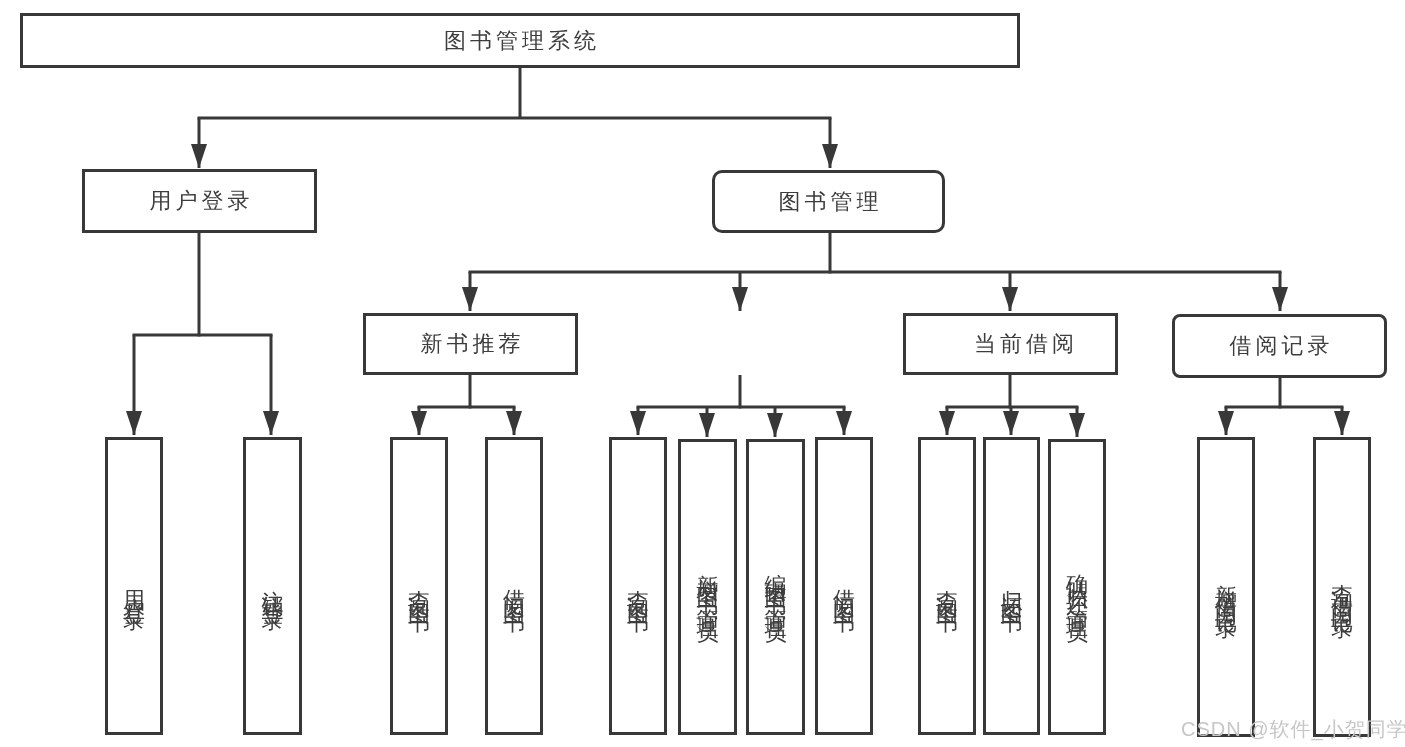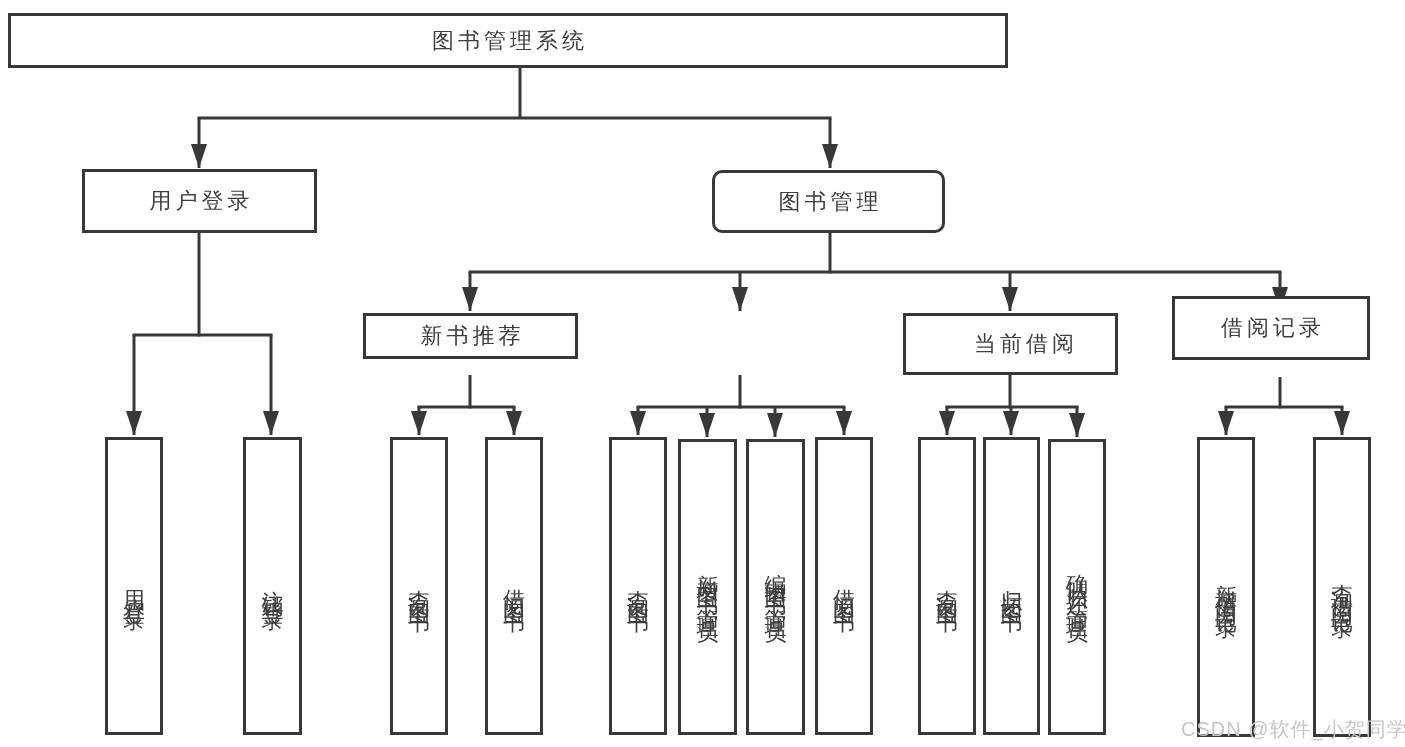--- a/index.html
+++ b/index.html
@@ -122,38 +122,38 @@
     </g>
 
     <g>
       <line x1="1280" y1="377" x2="1280" y2="408.5"></line>
       <line x1="1224.5" y1="407" x2="1343.5" y2="407"></line>
       <line x1="1226" y1="407" x2="1226" y2="435" marker-end="url(#arw)"></line>
       <line x1="1342" y1="407" x2="1342" y2="435" marker-end="url(#arw)"></line>
     </g>
   </svg>
 
-  <div class="box h" style="left:8px; top:13px; width:1000px; height:55px;text-align:right;">
+  <div class="box h" style="left:20px; top:13px; width:1000px; height:55px;text-align:right;">
     <span>图书管理系统</span>
   </div>
 
   <div class="box h" style="left:82px; top:169px; width:235px; height:64px;">
     <span>用户登录</span>
   </div>
   <div class="box h" style="left:712px; top:170px; width:233px; height:63px;border-radius:10px;">
     <span>图书管理</span>
   </div>
 
-  <div class="box h" style="left:363px; top:313px; width:215px; height:46px;">
+  <div class="box h" style="left:363px; top:313px; width:215px; height:62px;">
     <span>新书推荐</span>
   </div>
   <div class="box h" style="left:903px; top:313px; width:215px; height:62px;padding-left:27px;">
     <span>当前借阅</span>
   </div>
-  <div class="box h" style="left:1172px; top:296px; width:198px; height:64px;">
+  <div class="box h" style="left:1172px; top:314px; width:215px; height:64px;border-radius:8px;">
     <span>借阅记录</span>
   </div>
 
   <div class="box v" style="left:105px; top:437px; width:58px; height:298px;">
     <span>用户登录</span>
   </div>
   <div class="box v" style="left:243px; top:437px; width:59px; height:298px;">
     <span>注销登录</span>
   </div>
 

